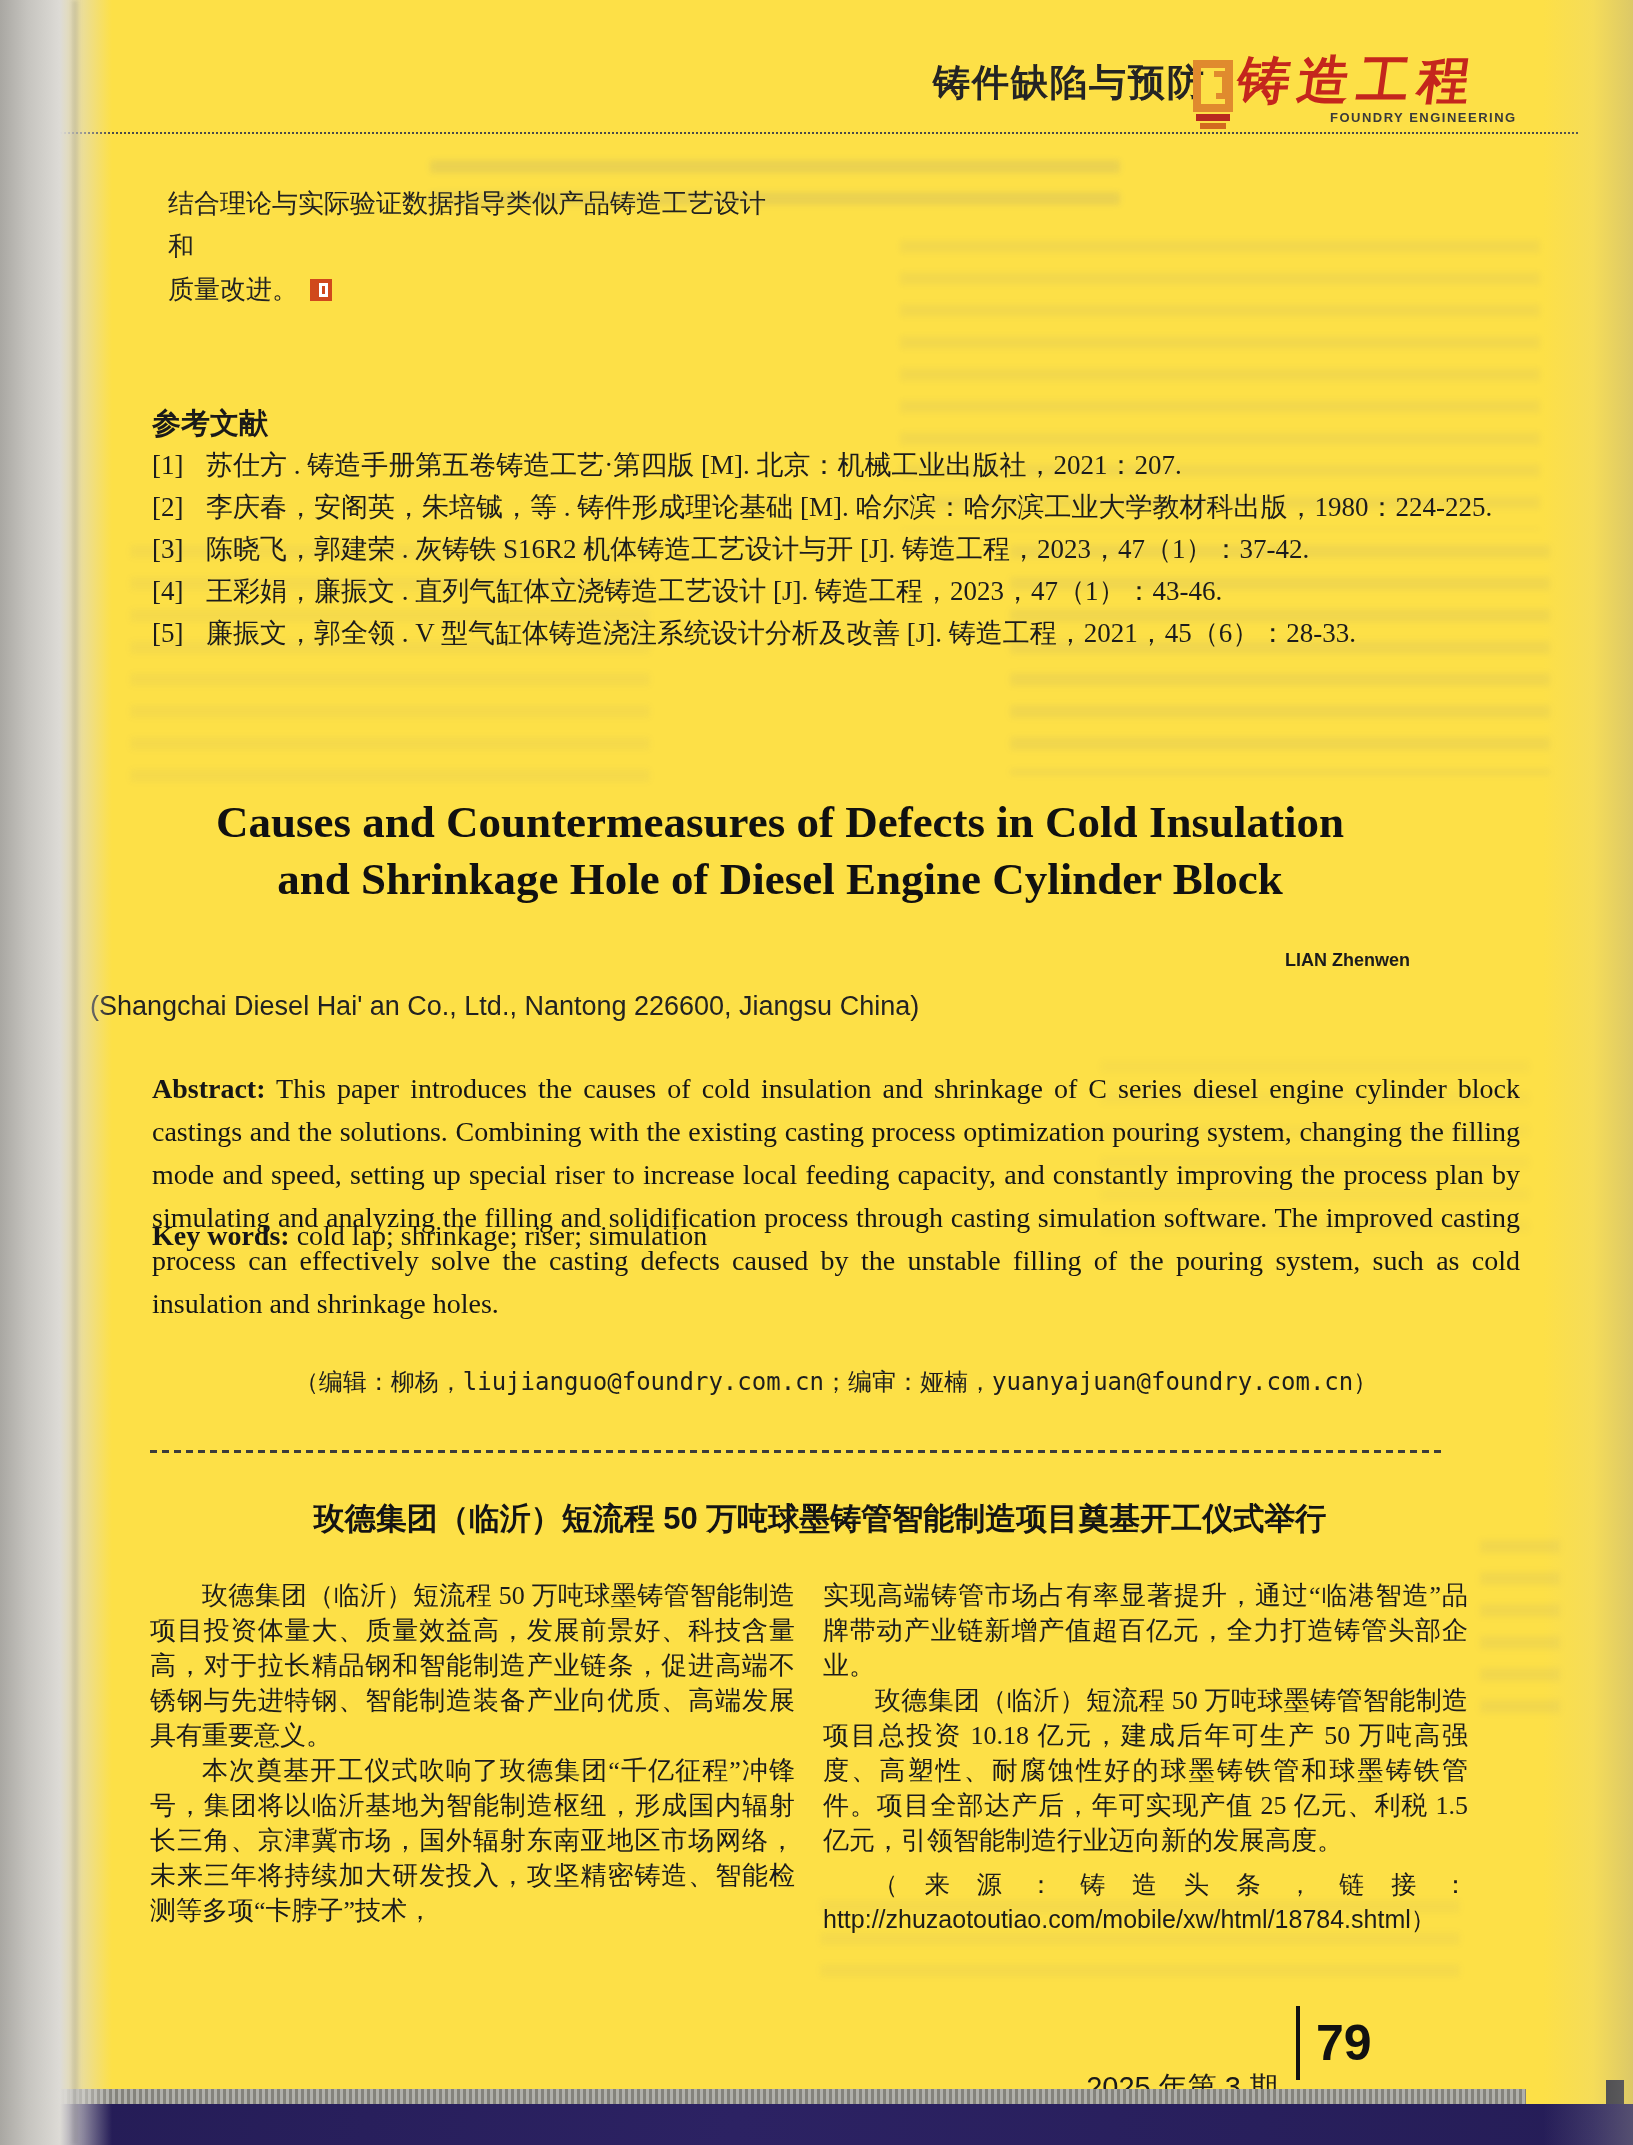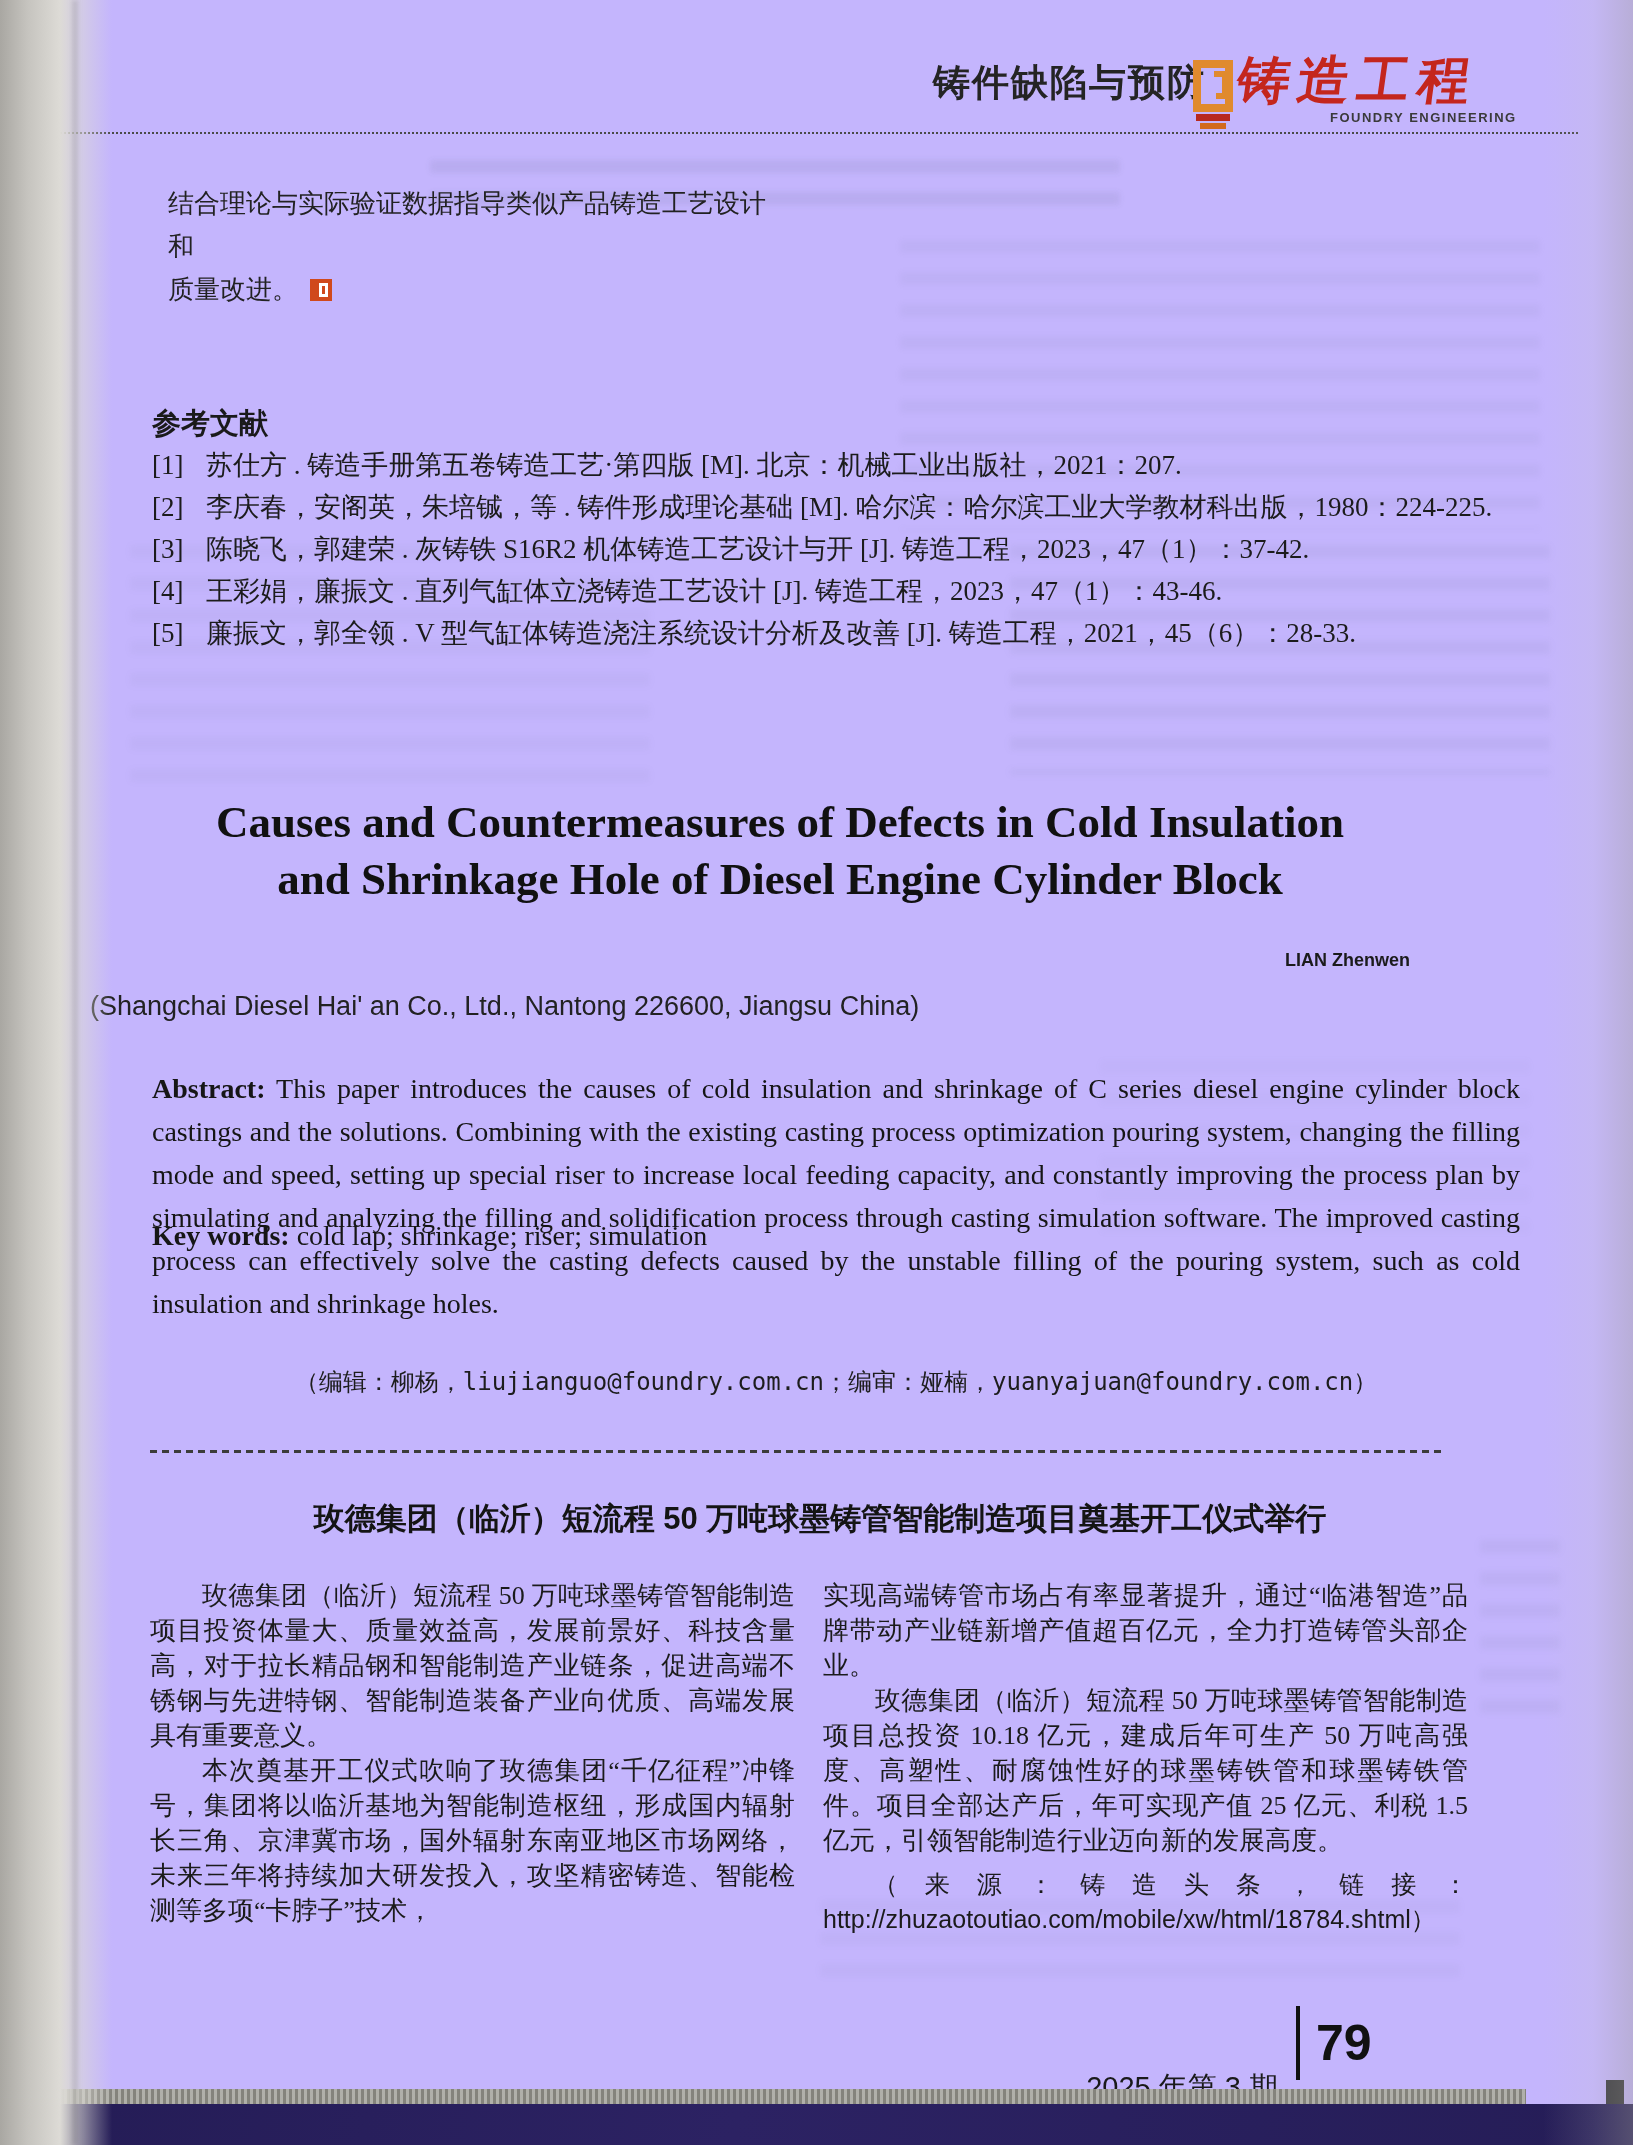--- a/index.html
+++ b/index.html
@@ -1,16 +1,16 @@
 <!DOCTYPE html>
 <html><head>
 <meta charset="utf-8">
 <style>
   html,body{margin:0;padding:0;background:#555;}
-  .page{position:relative;width:1633px;height:2145px;background:#c4b5fd;overflow:hidden;
+  .page{position:relative;width:1633px;height:2145px;background:#fde047;overflow:hidden;
         font-family:"Liberation Serif",serif;color:#1c1c1c;text-decoration:underline;}
   .abs{position:absolute;}
 
   
   .gutter{left:0;top:0;width:118px;height:2145px;
     background:linear-gradient(90deg,#a9a7a2 0,#c6c4bf 28px,#dddbd6 60px,rgba(247,246,242,0) 112px);}
   .gutter-line{left:72px;top:0;width:6px;height:2145px;background:rgba(90,90,88,.18);filter:blur(2px);}
   .right-edge{right:0;top:0;width:90px;height:2145px;
     background:linear-gradient(270deg,rgba(165,162,155,.38) 0,rgba(200,198,192,.15) 40px,rgba(0,0,0,0) 90px);}
   .ghost{position:absolute;filter:blur(3px);

